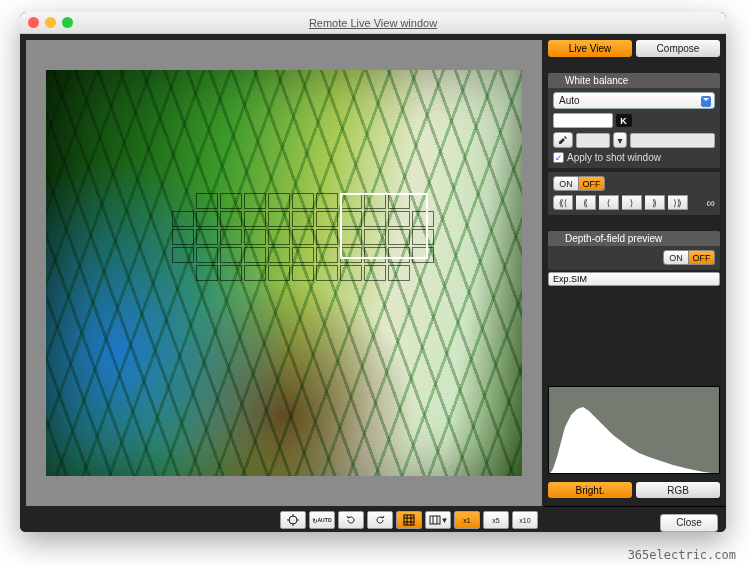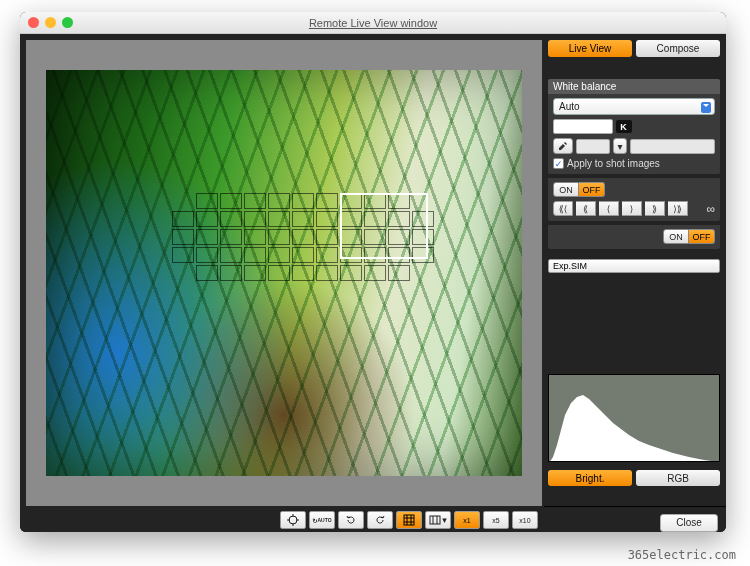--- a/index.html
+++ b/index.html
@@ -30,42 +30,42 @@
   .af-sel { position:absolute; left:64%; top:1%; width:88px; height:66px; border:2px solid #fff; }
   .toolbar { height:24px; background:#232323; display:flex; justify-content:flex-end; align-items:center; padding:0 6px; gap:3px; }
   .tbtn { width:26px; height:18px; background:linear-gradient(#fefefe,#e4e4e4); border:1px solid #999; border-radius:2px; display:flex; align-items:center; justify-content:center; font-size:9px; color:#222; }
   .tbtn.active{background:linear-gradient(#ffb236,#f58a00);color:#000}
   .tbtn svg { width:12px; height:12px; }
   .rightpane { width:182px; background:#232323; display:flex; flex-direction:column; padding:6px 6px 6px 4px; gap:4px; font-size:10px; color:#ddd; }
   .tabrow { display:flex; gap:4px; }
   .tab { flex:1; height:17px; border-radius:3px; display:flex; align-items:center; justify-content:center; font-size:10px; }
   .tab.primary{background:linear-gradient(#ffb236,#f58a00);color:#000}
   .tab.secondary{background:linear-gradient(#fafafa,#d8d8d8);color:#222}
-  .section-hd { background:#5a5a5a; color:#fff; font-size:10px; padding:2px 5px; border-radius:2px 2px 0 0; margin-top:18px; }
+  .section-hd { background:#5a5a5a; color:#fff; font-size:10px; padding:2px 17px; border-radius:2px 2px 0 0; margin-top:12px; }
   .panel { background:#3a3a3a; padding:4px 5px 5px; border-radius:0 0 2px 2px; display:flex; flex-direction:column; gap:4px; }
   .select { height:17px; background:linear-gradient(#fff,#eee); border:1px solid #9aa; border-radius:3px; color:#222; display:flex; align-items:center; padding:0 14px 0 5px; font-size:10px; position:relative; }
   .select::after{content:"";position:absolute;right:3px;top:3px;width:10px;height:11px;background:#3b7fe3;border-radius:2px}
   .select::before{content:"";position:absolute;right:5px;top:5px;border:3px solid transparent;border-top-color:#fff;z-index:1}
   .inline { display:flex; gap:3px; align-items:center; }
   .mini-input { flex:1; height:15px; background:#fff; border:1px solid #aaa; border-radius:2px; }
   .mini-input.d { background:#e7e7e7 }
   .kbadge{width:16px;height:13px;background:#111;color:#fff;font-size:9px;font-weight:bold;display:flex;align-items:center;justify-content:center;border-radius:2px}
   .iconbtn{width:20px;height:16px;background:linear-gradient(#fefefe,#e0e0e0);border:1px solid #999;border-radius:3px;display:flex;align-items:center;justify-content:center;font-size:10px;color:#333}
   .chk{width:11px;height:11px;background:#fff;border:1px solid #888;border-radius:2px;display:flex;align-items:center;justify-content:center;color:#1766d8;font-size:9px}
   .switch { display:flex; }
   .sw { width:26px; height:15px; font-size:9px; display:flex; align-items:center; justify-content:center; border:1px solid #888; }
   .sw:first-child{border-radius:3px 0 0 3px}
   .sw:last-child{border-radius:0 3px 3px 0;border-left:none}
   .sw.on{background:linear-gradient(#fefefe,#e0e0e0);color:#222}
   .sw.off{background:linear-gradient(#ffb236,#f58a00);color:#000}
   .step { width:20px; height:15px; background:linear-gradient(#fafafa,#e2e2e2); border:1px solid #999; display:flex; align-items:center; justify-content:center; font-size:9px; color:#333 }
   .step:first-child{border-radius:3px 0 0 3px}
   .step:last-child{border-radius:0 3px 3px 0}
   .step+.step{border-left:none}
-  .exp { align-self:flex-end; padding:1px 4px; background:linear-gradient(#fff,#e8e8e8); border:1px solid #999; border-radius:2px; font-size:9px; color:#000; margin-top:10px }
+  .exp { align-self:flex-end; padding:1px 4px; background:linear-gradient(#fff,#e8e8e8); border:1px solid #999; border-radius:2px; font-size:9px; color:#000; margin-top:2px }
   .spacer{flex:1}
   .histbox{height:88px;background:#747c72;border:1px solid #000;position:relative;overflow:hidden}
   .histbox svg{position:absolute;inset:0}
   .bottomrow{display:flex;gap:4px;margin-top:4px}
   .bbtn{flex:1;height:16px;border-radius:3px;font-size:10px;display:flex;align-items:center;justify-content:center}
   .bbtn.o{background:linear-gradient(#ffb236,#f58a00);color:#000}
   .bbtn.g{background:linear-gradient(#fafafa,#d8d8d8);color:#222}
   .closebar{height:26px;background:#232323;display:flex;justify-content:flex-end;align-items:center;padding:0 8px}
   .close{width:58px;height:18px;background:linear-gradient(#fefefe,#e8e8e8);border:1px solid #aaa;border-radius:3px;font-size:10px;color:#222;display:flex;align-items:center;justify-content:center}
   .watermark{position:absolute;right:14px;bottom:4px;font-family:monospace;font-size:12px;color:#666}
@@ -213,21 +213,21 @@
                 <svg width="10" height="10" viewBox="0 0 10 10">
                   <path d="M7 1l2 2-1 1-2-2zM5 3l2 2-4 4H1V7z" fill="#333"></path>
                 </svg>
               </div>
             <div class="mini-input d" style="flex:0 0 34px"></div>
             <div class="iconbtn" style="width:14px">▾</div>
             <div class="mini-input d"></div>
           </div>
           <div class="inline">
             <div class="chk">✓</div>
-            <span>Apply to shot images</span>
+            <span>Apply to shot window</span>
           </div>
         </div>
       </div>
 
       <div>
         <div class="panel">
           <div class="inline">
             <div class="switch">
               <div class="sw on">ON</div>
               <div class="sw off">OFF</div>
@@ -240,20 +240,21 @@
             <div class="step">⟩</div>
             <div class="step">⟫</div>
             <div class="step">⟩⟫</div>
             <div style="flex:1"></div>
             <span style="font-size:12px">∞</span>
           </div>
         </div>
       </div>
 
       <div>
+        <div class="section-hd">Depth-of-field preview</div>
         <div class="panel" style="align-items:flex-end">
           <div class="switch">
             <div class="sw on">ON</div>
             <div class="sw off">OFF</div>
           </div>
         </div>
         <div class="exp">Exp.SIM</div>
       </div>
 
       <div class="spacer"></div>
@@ -261,20 +262,20 @@
       <div class="histbox">
         <svg viewBox="0 0 170 88" preserveAspectRatio="none">
           <polygon fill="#fff" points="0,88 4,82 8,70 12,55 16,40 22,28 28,22 34,20 40,24 48,32 56,40 64,48 72,54 80,60 90,66 100,70 112,74 124,78 140,82 155,85 170,87 170,88"></polygon>
         </svg>
       </div>
       <div class="bottomrow">
         <div class="bbtn o">Bright.</div>
         <div class="bbtn g">RGB</div>
       </div>
 
-      <div class="closebar" style="margin:16px -6px -6px -4px;padding-top:6px;border-top:1px solid #000">
+      <div class="closebar" style="margin:4px -6px -6px -4px;padding-top:6px;border-top:1px solid #000">
         <div class="close">Close</div>
       </div>
     </div>
   </div>
 </div>
 
 <div class="watermark">365electric.com</div>
 
 </body></html>

